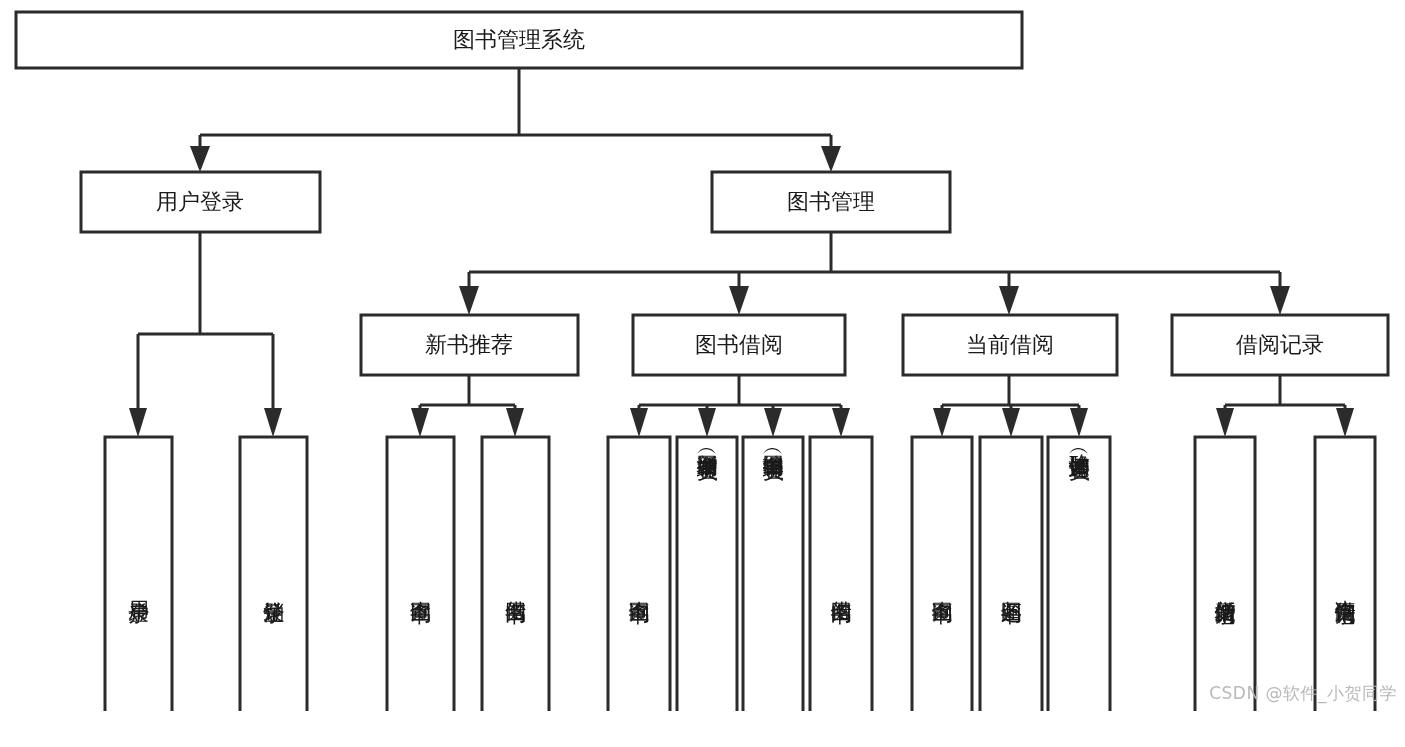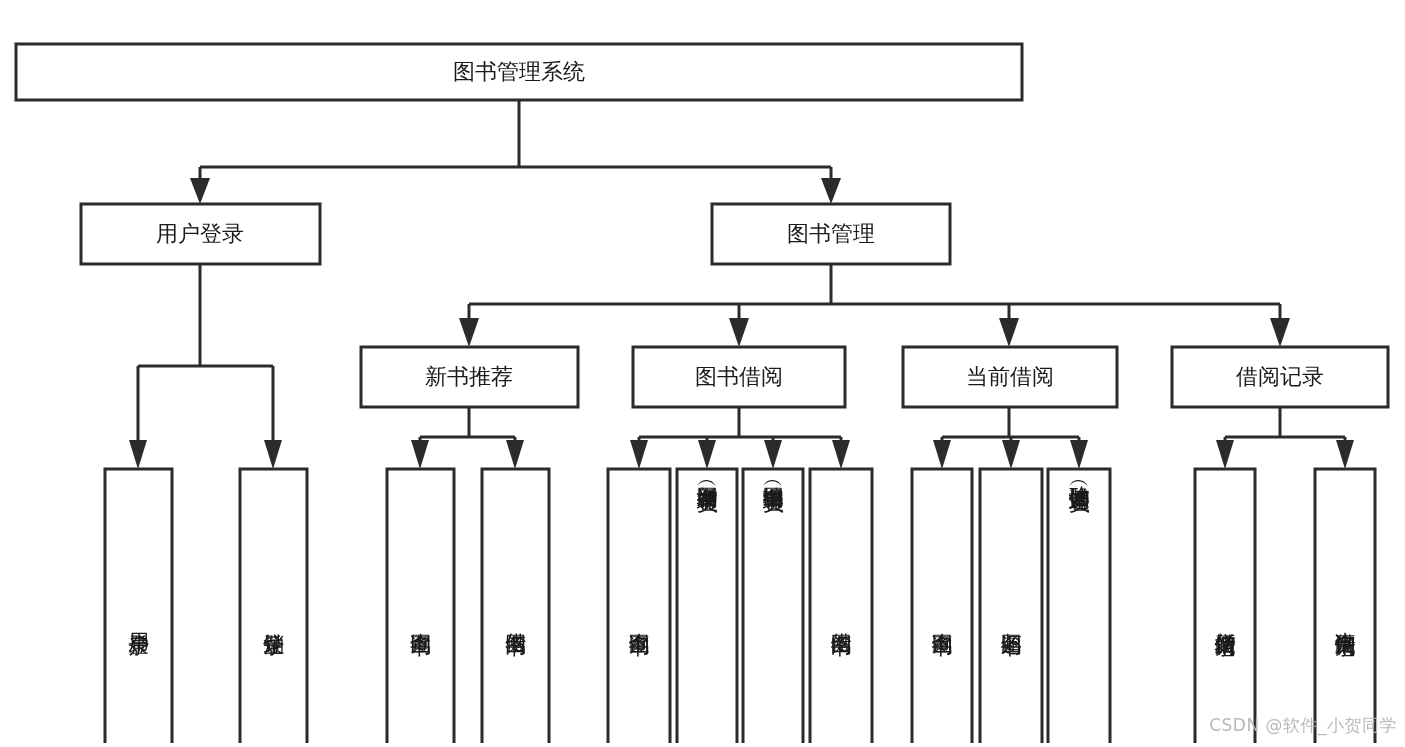--- a/index.html
+++ b/index.html
@@ -10,21 +10,20 @@
   }
   body {
     font-family: "DejaVu Sans", "Liberation Sans", sans-serif;
   }
   #diagram-root {
     position: relative;
     width: 1405px;
     height: 711px;
     background: #ffffff;
     overflow: hidden;
-    margin-top: 32px;
   }
   svg.diagram-canvas {
     position: absolute;
     left: 0;
     top: 0;
     width: 1405px;
     height: 747px;
     display: block;
   }
   .node-box {

